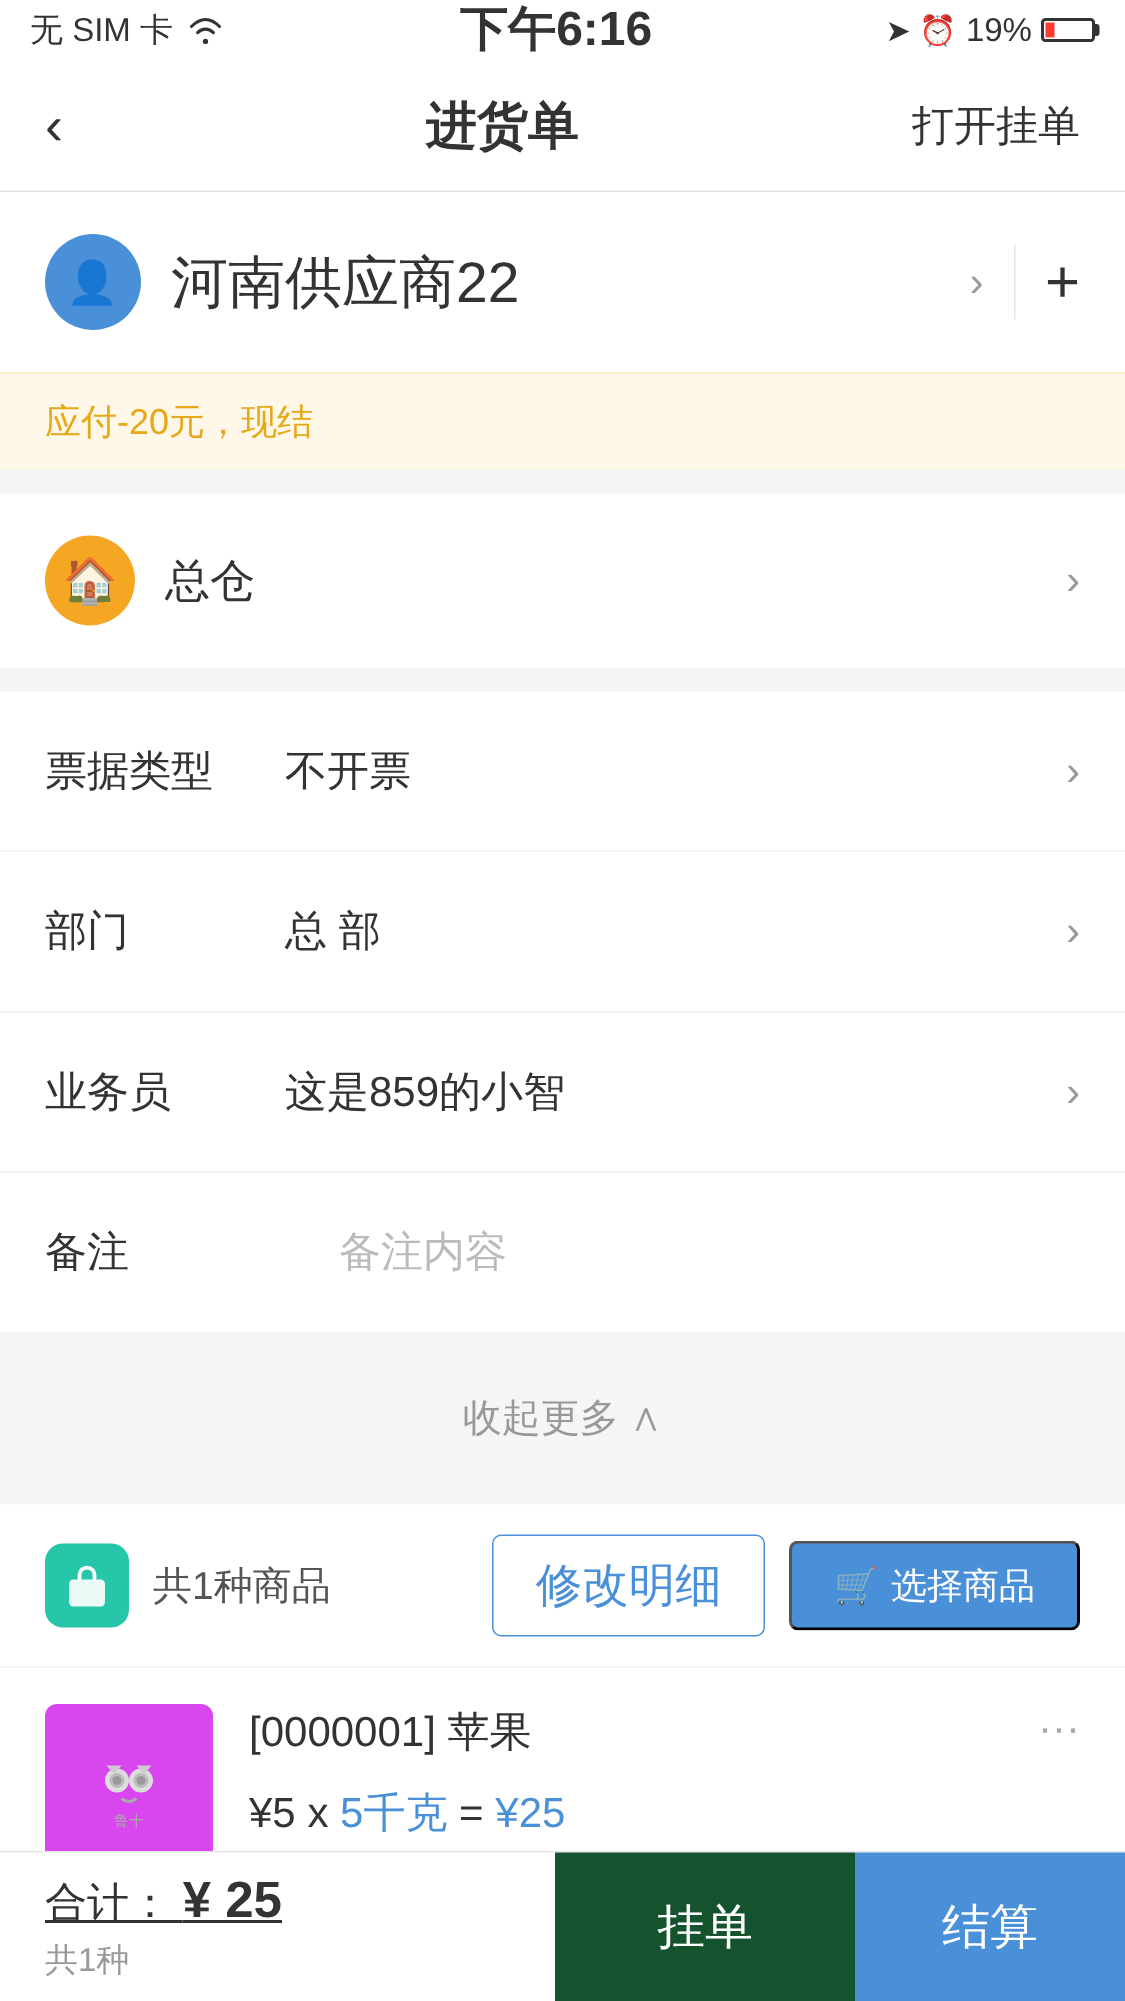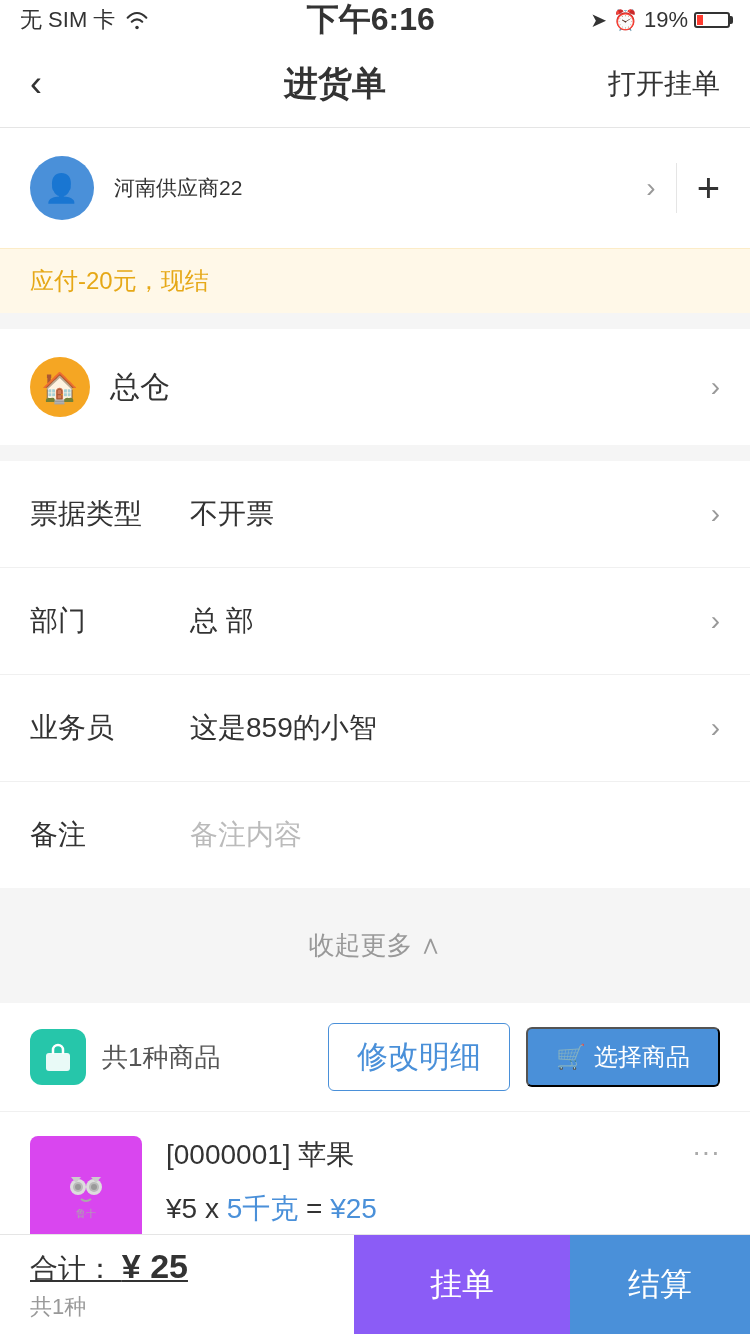--- a/index.html
+++ b/index.html
@@ -101,21 +101,21 @@
       width: 64px; height: 64px;
       background: #4a90d9;
       border-radius: 50%;
       display: flex; align-items: center; justify-content: center;
       color: #fff;
       font-size: 28px;
       flex-shrink: 0;
     }
     .supplier-name {
       flex: 1;
-      font-size: 21px;
+      font-size: 38px;
       color: #333;
       margin-left: 20px;
     }
     .chevron-icon {
       color: #999;
       font-size: 28px;
     }
     .divider-vertical {
       width: 1px;
       height: 50px;
@@ -166,21 +166,21 @@
       background: #fff;
       margin-bottom: 16px;
     }
     .form-row {
       display: flex;
       align-items: center;
       padding: 34px 30px;
       border-bottom: 1px solid #f0f0f0;
       cursor: pointer;
     }
-    .form-row:last-child { border-bottom: none; }
+    .form-row:last-child { border-bottom: none; gap: 36px; }
     .form-label {
       font-size: 28px;
       color: #333;
       width: 140px;
       flex-shrink: 0;
     }
     .form-value {
       flex: 1;
       font-size: 28px;
       color: #333;
@@ -312,25 +312,25 @@
       font-size: 34px;
       font-weight: 600;
       color: #333;
     }
     .footer-count {
       font-size: 22px;
       color: #999;
       margin-top: 4px;
     }
     .btn-hang {
-      background: #8b5cf6;
+      background: #14532d;
       color: #fff;
       font-size: 32px;
       height: 100px;
-      width: 216px;
+      width: 200px;
       display: flex; align-items: center; justify-content: center;
       cursor: pointer;
       border: none;
     }
     .btn-checkout {
       background: #4a90d9;
       color: #fff;
       font-size: 32px;
       height: 100px;
       width: 180px;

